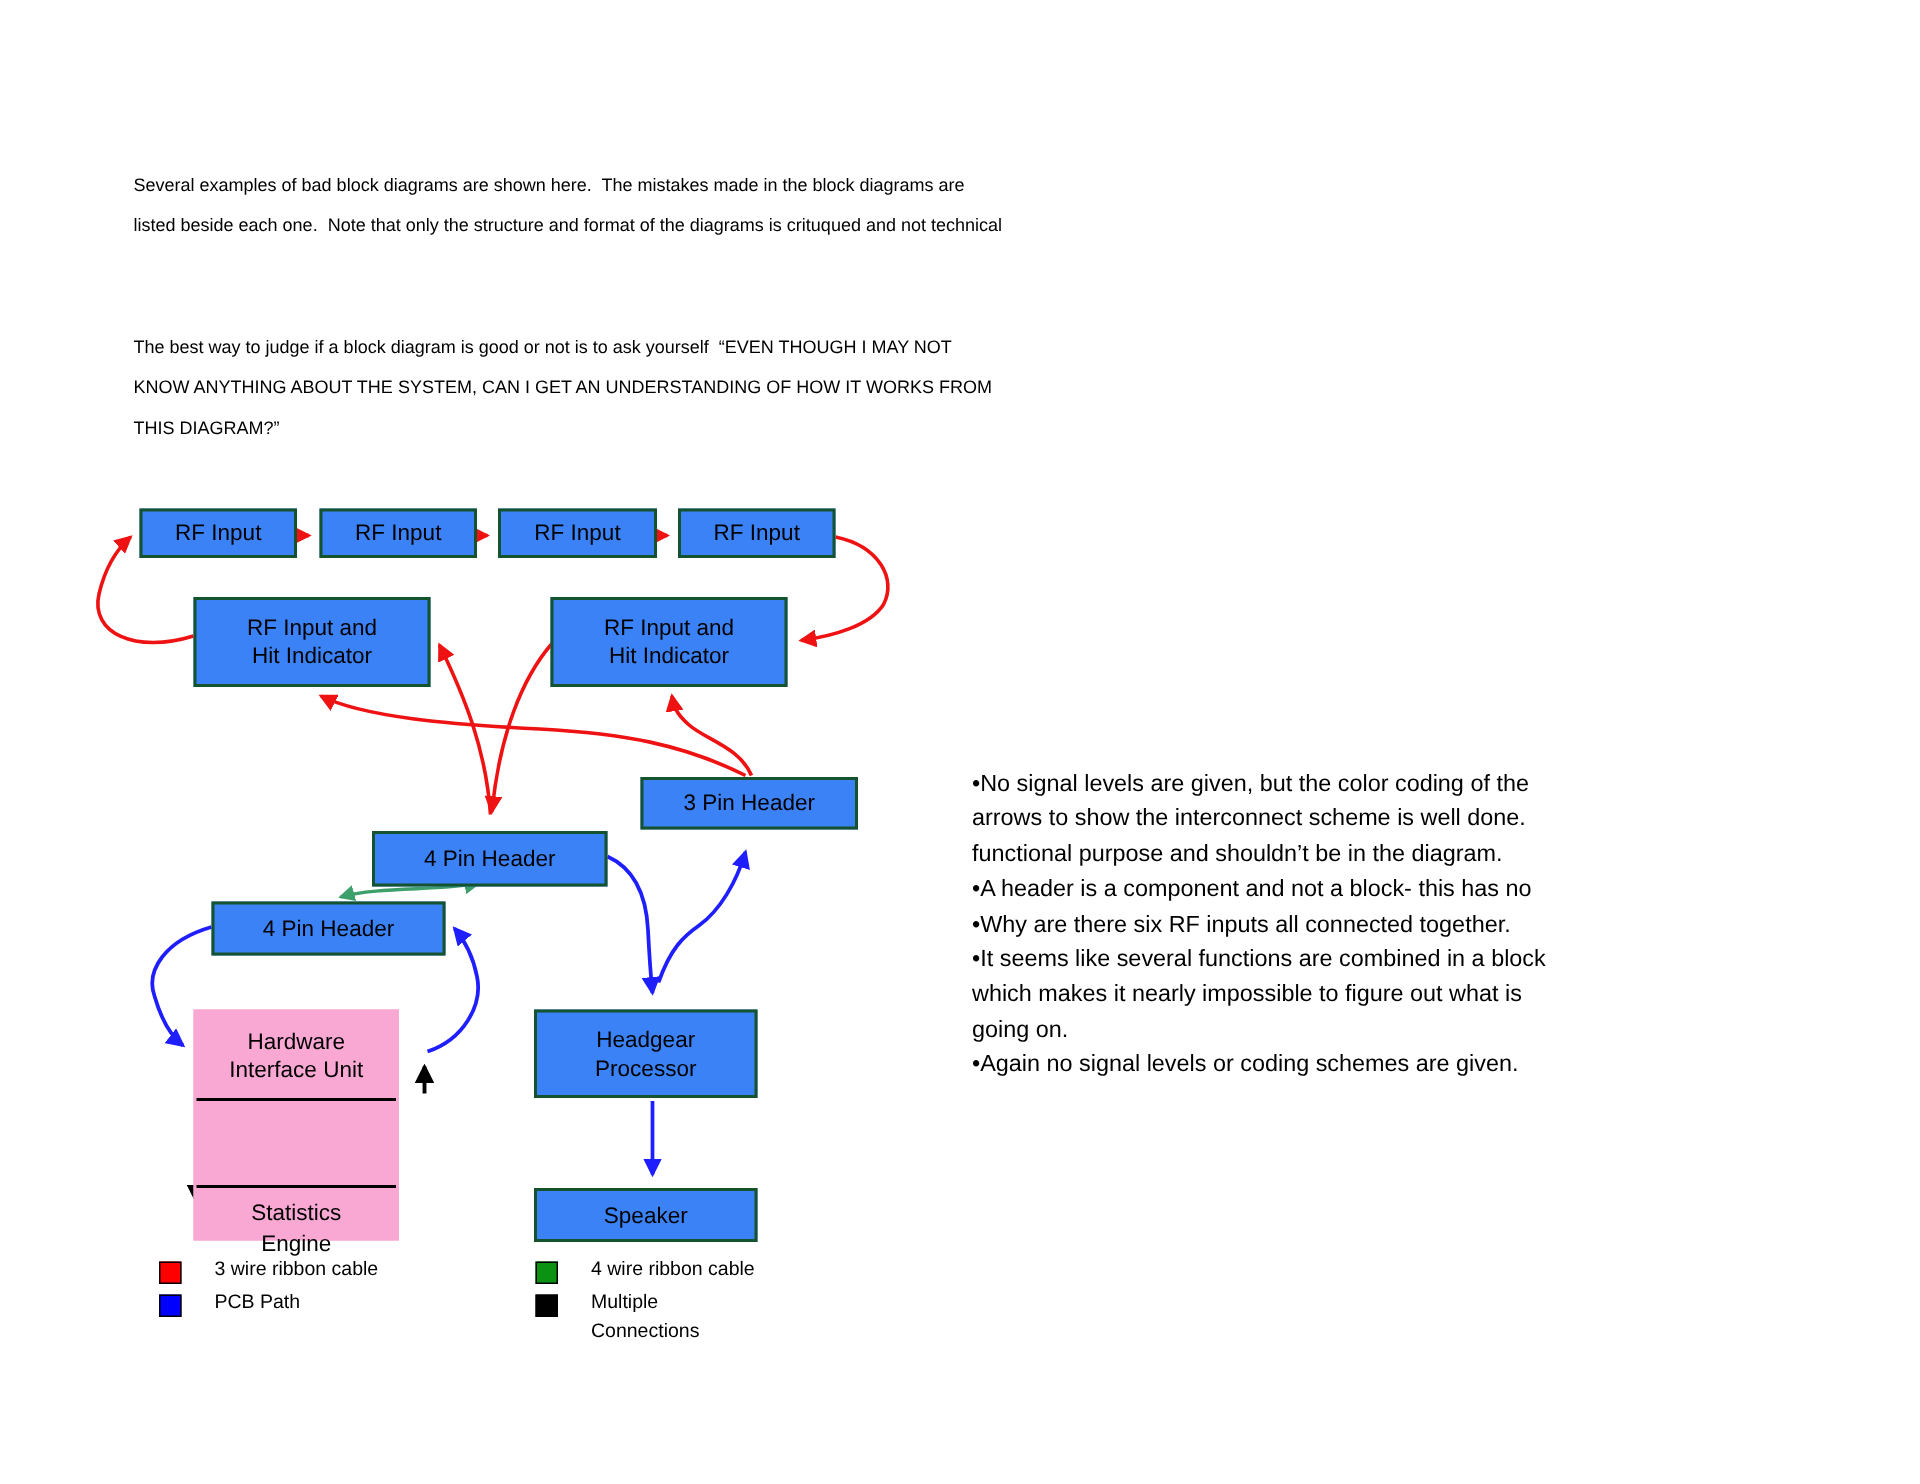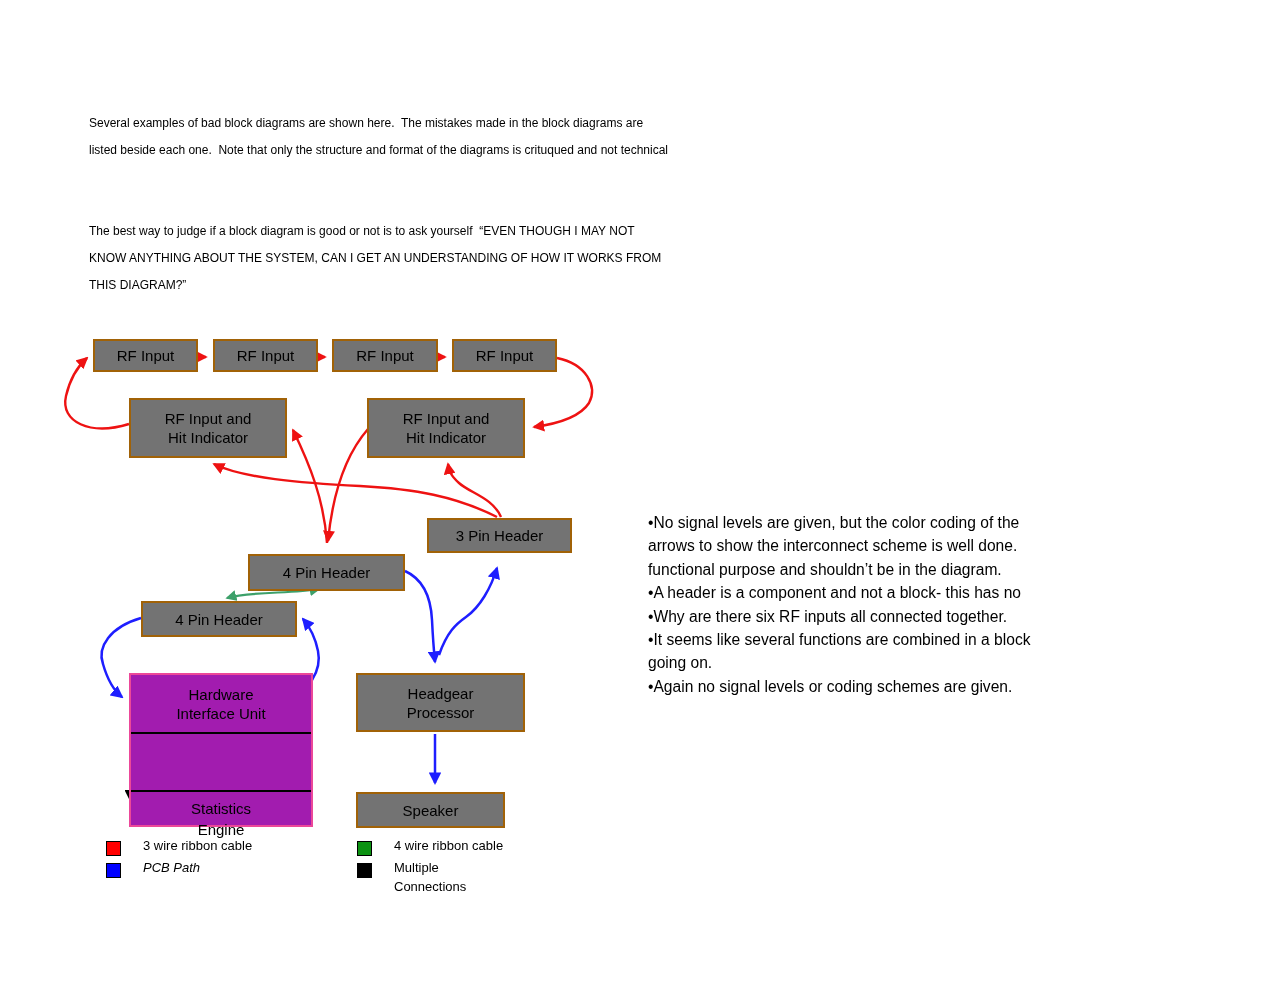--- a/index.html
+++ b/index.html
@@ -12,50 +12,50 @@
   #title{left:89px;top:74px;font-size:27px;line-height:32px;white-space:pre;}
   .para{font-size:12px;line-height:27px;}
   .para .ln{white-space:pre;}
   #intro{left:89px;top:110px;}
   #question{left:89px;top:218px;}
   
   #critique{left:648px;top:511px;font-size:15.6px;line-height:23.4px;}
   #critique .ln{white-space:pre;}
   
   .blk{
-    position:absolute;border:2px solid #a16207;background:#737373;
+    position:absolute;border:2px solid #14532d;background:#3b82f6;
     display:flex;align-items:center;justify-content:center;text-align:center;
     font-size:15px;line-height:19px;white-space:pre-line;box-sizing:border-box;
   }
   #b-rf1{left:93px;top:339px;width:105px;height:33px;}
   #b-rf2{left:213px;top:339px;width:105px;height:33px;}
   #b-rf3{left:332px;top:339px;width:106px;height:33px;}
   #b-rf4{left:452px;top:339px;width:105px;height:33px;}
   #b-hitL{left:129px;top:398px;width:158px;height:60px;}
   #b-hitR{left:367px;top:398px;width:158px;height:60px;}
   #b-pin3{left:427px;top:518px;width:145px;height:35px;}
   #b-pin4a{left:248px;top:554px;width:157px;height:37px;}
   #b-pin4b{left:141px;top:601px;width:156px;height:36px;}
-  #b-headgear{left:356px;top:673px;width:169px;height:59px;}
+  #b-headgear{left:356px;top:673px;width:149px;height:59px;}
   #b-speaker{left:356px;top:792px;width:149px;height:36px;}
   
-  #b-hiu{left:129px;top:673px;width:184px;height:154px;border:2px solid #ec4899;box-sizing:border-box;background:#a21caf;}
+  #b-hiu{left:129px;top:673px;width:137px;height:154px;border:2px solid #f9a8d4;box-sizing:border-box;background:#f9a8d4;}
   #b-hiu .divider{position:absolute;left:0;right:0;height:2px;background:#000;}
   #hiu-label{position:absolute;left:0;right:0;top:0;height:57px;display:flex;align-items:center;justify-content:center;text-align:center;font-size:15px;line-height:19px;white-space:pre-line;}
   #stats-label{position:absolute;left:0;right:0;top:117px;height:33px;display:flex;align-items:center;justify-content:center;font-size:15px;}
   #stats-label2{position:absolute;left:0;right:0;top:146px;text-align:center;font-size:15px;}
   
   .sw{position:absolute;width:15px;height:15px;border:1px solid #000;box-sizing:border-box;}
   .legtxt{position:absolute;font-size:13px;line-height:19px;white-space:pre-line;}
   #sw1{left:106px;top:841px;}
   #sw2{left:106px;top:863px;}
   #sw3{left:357px;top:841px;}
   #sw4{left:357px;top:863px;}
   #lt1{left:143px;top:836px;}
-  #lt2{left:143px;top:858px;font-style:italic;}
+  #lt2{left:143px;top:858px;}
   #lt3{left:394px;top:836px;}
   #lt4{left:394px;top:858px;}
   
   #arrows{position:absolute;left:0;top:0;width:1280px;height:989px;pointer-events:none;}
   .ar{stroke:#ee1212;fill:none;stroke-width:2.4;}
   .ab{stroke:#1e1eff;fill:none;stroke-width:2.5;}
   .ag{stroke:#3da06a;fill:none;stroke-width:2.2;}
   .ak{stroke:#000;fill:none;stroke-width:2.6;}
 </style>
 </head>
@@ -75,20 +75,21 @@
     <div class="ln">THIS DIAGRAM?”</div>
   </div>
 
   <div class="abs" id="critique">
     <div class="ln">•No signal levels are given, but the color coding of the</div>
     <div class="ln">arrows to show the interconnect scheme is well done.</div>
     <div class="ln">functional purpose and shouldn’t be in the diagram.</div>
     <div class="ln">•A header is a component and not a block- this has no</div>
     <div class="ln">•Why are there six RF inputs all connected together.</div>
     <div class="ln">•It seems like several functions are combined in a block</div>
+    <div class="ln">which makes it nearly impossible to figure out what is</div>
     <div class="ln">going on.</div>
     <div class="ln">•Again no signal levels or coding schemes are given.</div>
   </div>
 
   <svg id="arrows" viewBox="0 0 1280 989" xmlns="http://www.w3.org/2000/svg">
     <defs>
       <marker id="mr" viewBox="0 0 10 10" refX="8.5" refY="5" markerWidth="5" markerHeight="5" orient="auto">
           <path d="M0,0 L10,5 L0,10 z" fill="#ee1212"></path>
         </marker>
       <marker id="mrs" viewBox="0 0 10 10" refX="8.5" refY="5" markerWidth="5" markerHeight="5" orient="auto-start-reverse">

